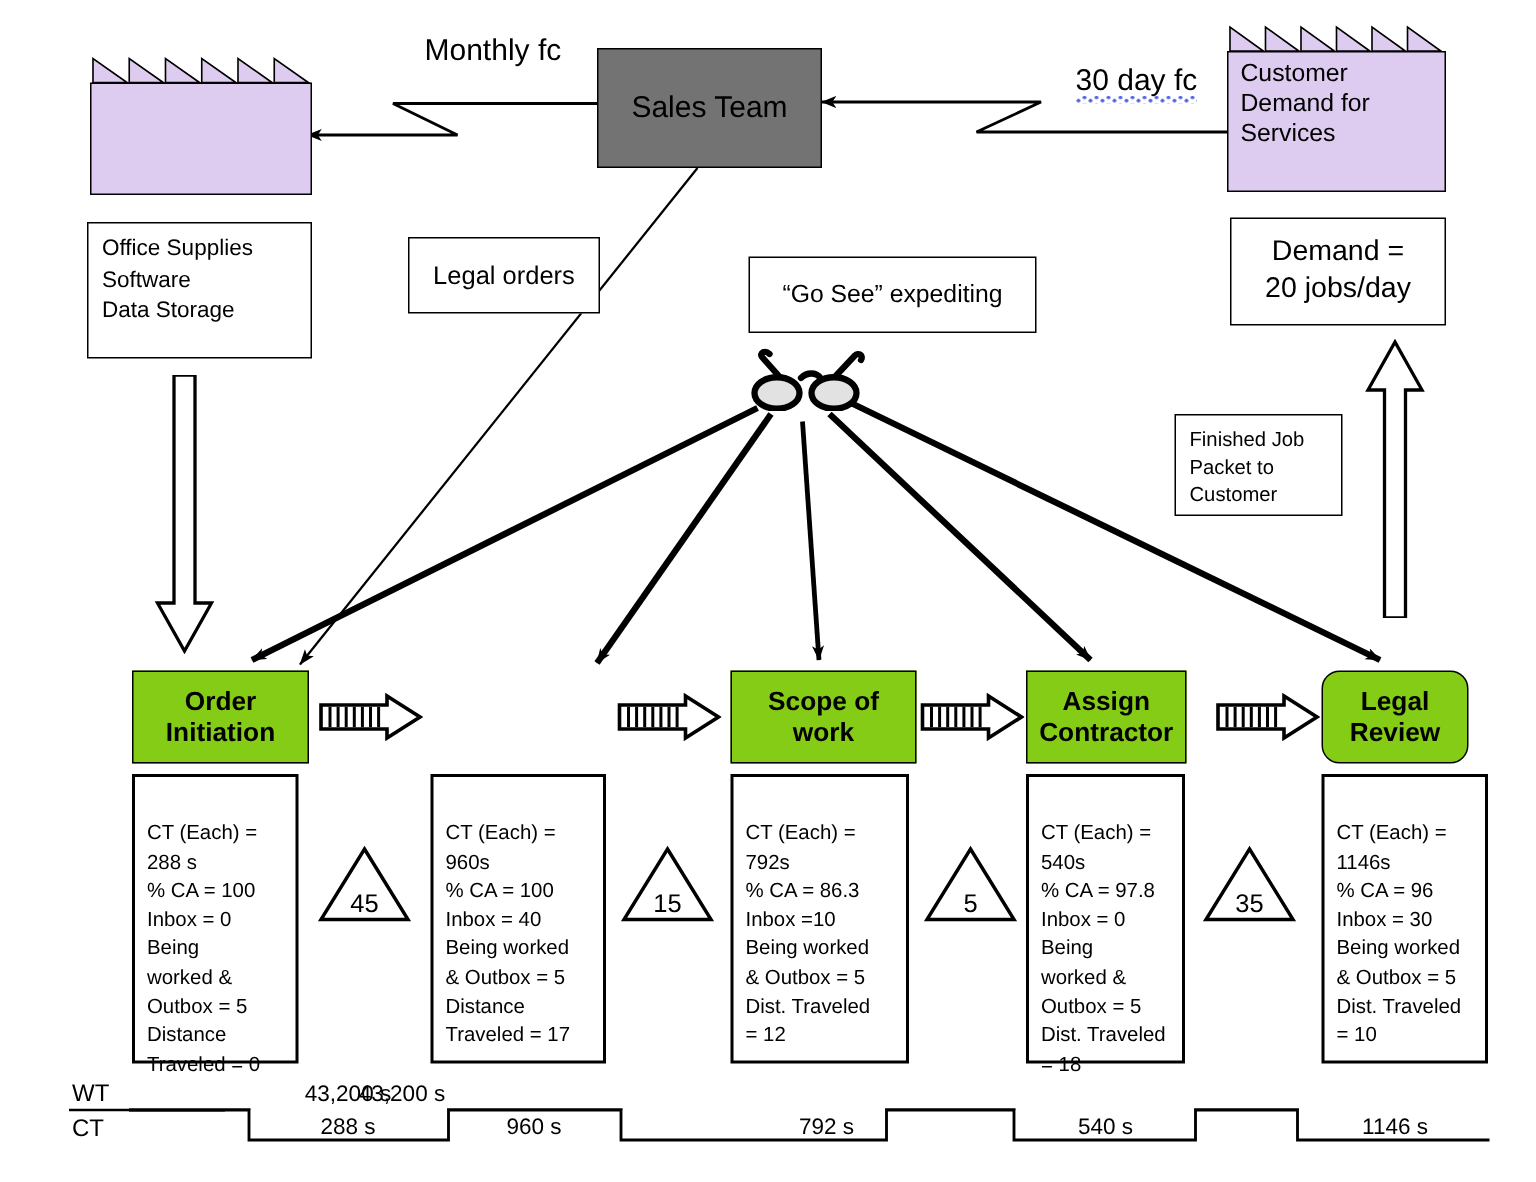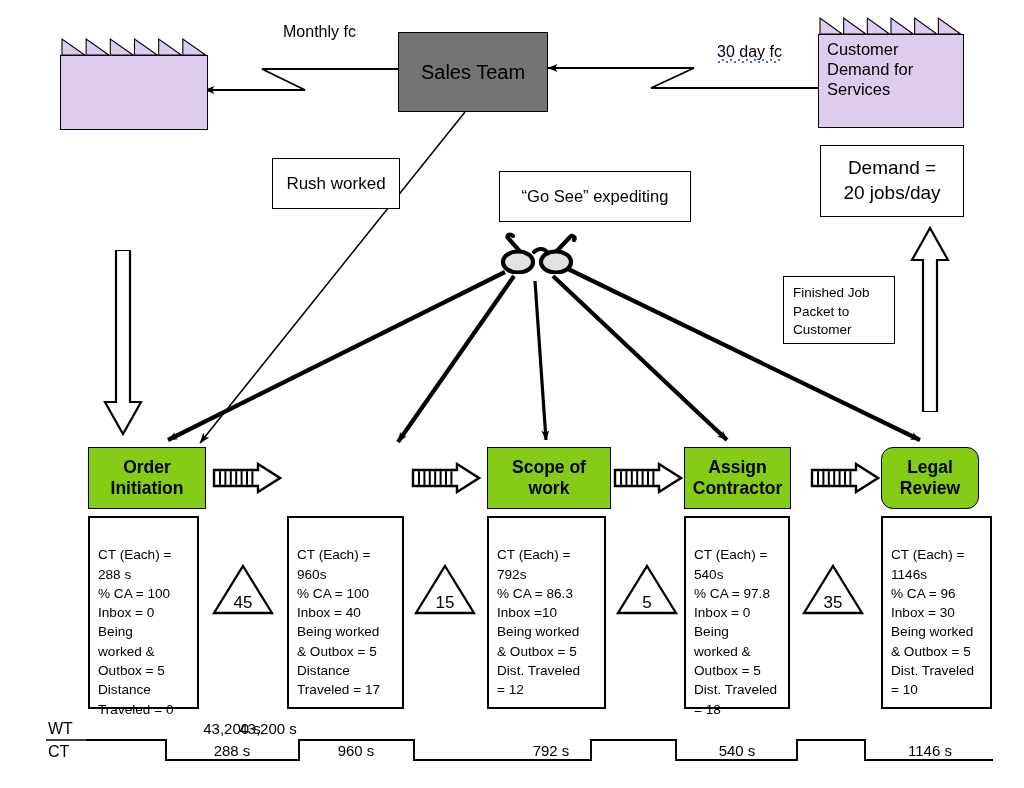--- a/index.html
+++ b/index.html
@@ -88,21 +88,21 @@
     background:#737373;
     display:flex;
     align-items:center;
     justify-content:center;
     font-size:20px;
   }
 
   
   .freetext{
     position:absolute;
-    font-size:16px;
+    font-size:20px;
     white-space:nowrap;
   }
   .spellerr{
     background-image:
       radial-gradient(circle at 2px 3px, #5566dd 1.1px, transparent 1.3px),
       radial-gradient(circle at 6px 1px, #5566dd 1.1px, transparent 1.3px);
     background-size:8px 5px;
     background-repeat:repeat-x;
     background-position:0 100%;
     padding-bottom:4px;
@@ -156,20 +156,25 @@
         <path d="M1,25 L1,9 L24,25 Z"></path>
         <path d="M25.5,25 L25.5,9 L48.5,25 Z"></path>
         <path d="M50,25 L50,9 L73,25 Z"></path>
         <path d="M74.5,25 L74.5,9 L97.5,25 Z"></path>
         <path d="M99,25 L99,9 L122,25 Z"></path>
         <path d="M123.5,25 L123.5,9 L146.5,25 Z"></path>
       </g>
     </svg>
   </div>
 
+  <div class="databox" style="left:58px; top:148px; width:150px; height:91px;">
+    <span style="white-space:pre-line;">Office Supplies
+Software
+Data Storage</span>
+  </div>
 
   <div class="freetext" style="left:283px; top:23px;">
     <span>Monthly fc</span>
   </div>
 
   <div class="control" style="left:398px; top:32px; width:150px; height:80px;">
     <span>Sales Team</span>
   </div>
 
   <div class="freetext" style="left:717px; top:43px;">
@@ -191,21 +196,21 @@
 Demand for
 Services</span>
   </div>
 
   <div class="databox big center" style="left:820px; top:145px; width:144px; height:72px;">
     <span style="white-space:pre-line;">Demand =
 20 jobs/day</span>
   </div>
 
   <div class="databox center" style="left:272px; top:158px; width:128px; height:51px; font-size:17px;">
-    <span>Rush worked</span>
+    <span>Legal orders</span>
   </div>
 
   <div class="databox center" style="left:499px; top:171px; width:192px; height:51px; font-size:16.5px;">
     <span>“Go See” expediting</span>
   </div>
 
   <div class="databox" style="left:783px; top:276px; width:112px; height:68px; font-size:13.5px;">
     <span style="white-space:pre-line;">Finished Job
 Packet to
 Customer</span>

